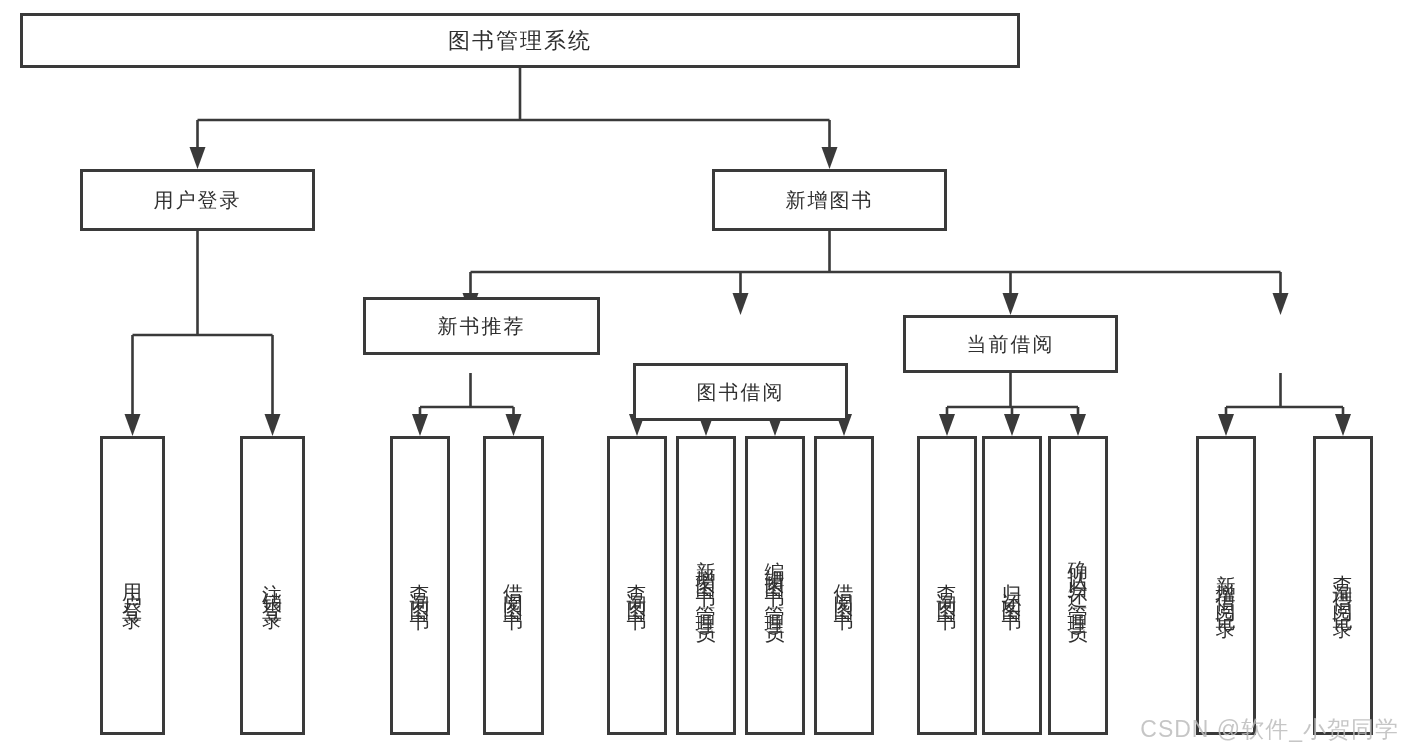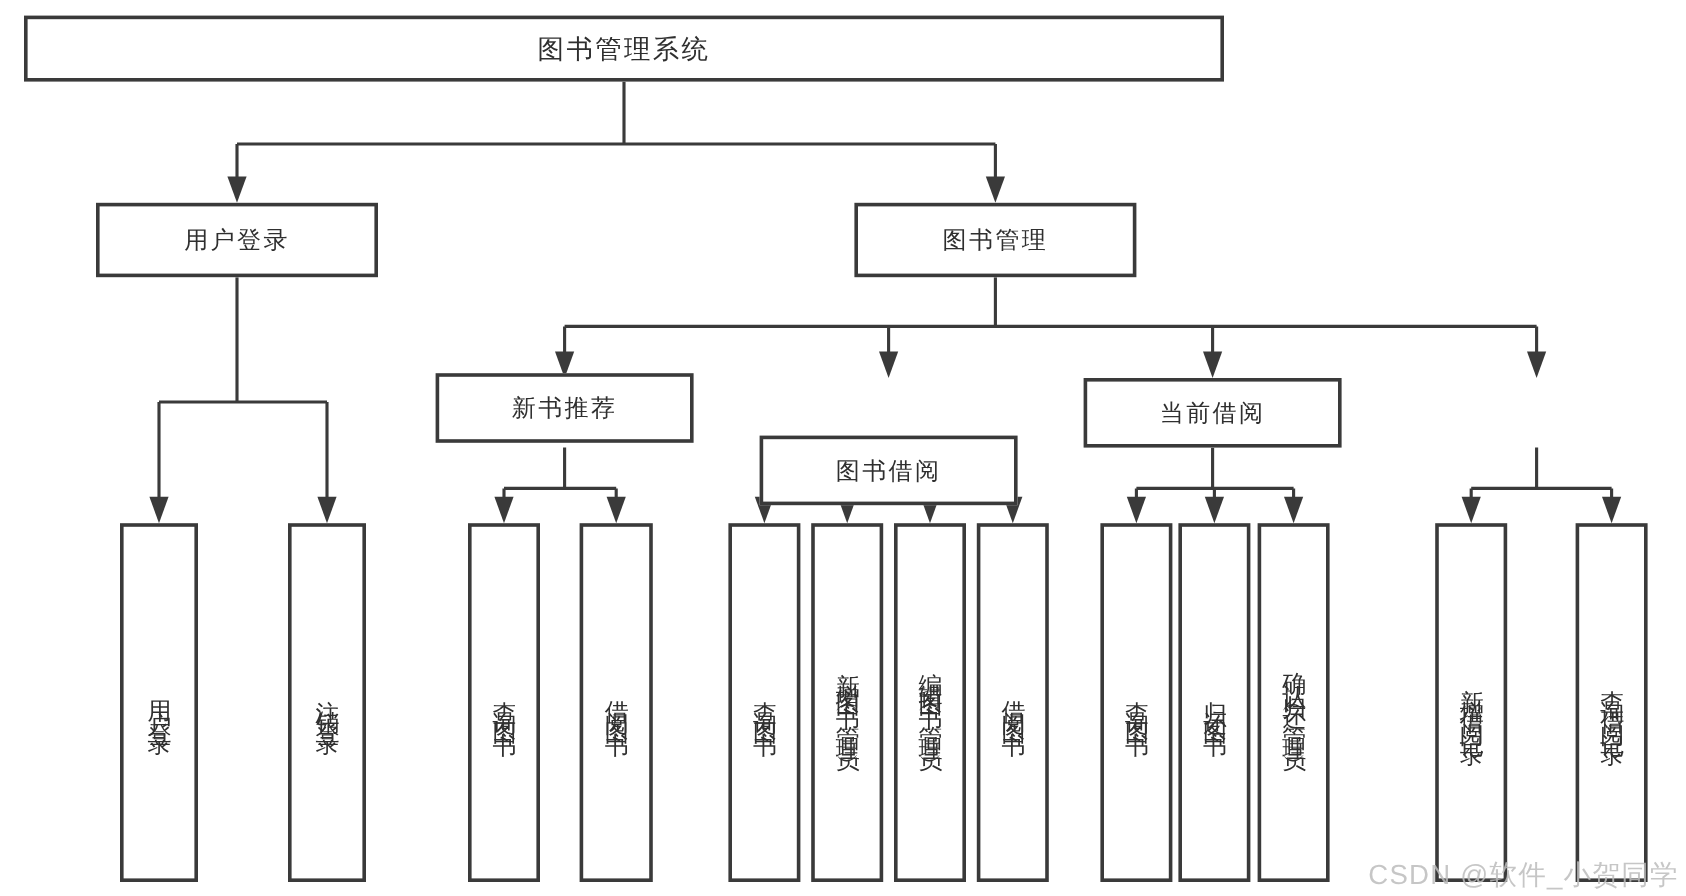--- a/index.html
+++ b/index.html
@@ -101,24 +101,24 @@
   </svg>
 
   <div class="node" style="left:20px; top:13px; width:1000px; height:55px;">
     <span class="root-label">图书管理系统</span>
   </div>
 
   <div class="node" style="left:80px; top:169px; width:235px; height:62px;">
     <span class="h-label">用户登录</span>
   </div>
   <div class="node" style="left:712px; top:169px; width:235px; height:62px;">
-    <span class="h-label">图书管理</span>
+    <span class="h-label">新增图书</span>
   </div>
 
-  <div class="node" style="left:363px; top:311px; width:215px; height:58px;">
+  <div class="node" style="left:363px; top:297px; width:237px; height:58px;">
     <span class="h-label">新书推荐</span>
   </div>
   <div class="node" style="left:633px; top:315px; width:215px; height:58px;margin-top:48px;">
     <span class="h-label">图书借阅</span>
   </div>
   <div class="node" style="left:903px; top:315px; width:215px; height:58px;">
     <span class="h-label">当前借阅</span>
   </div>
 
   <div class="node leaf" style="left:100px; top:436px; width:65px; height:299px;">

